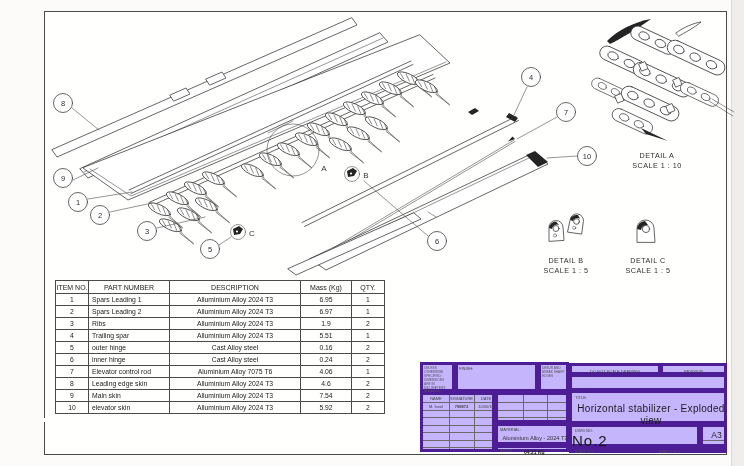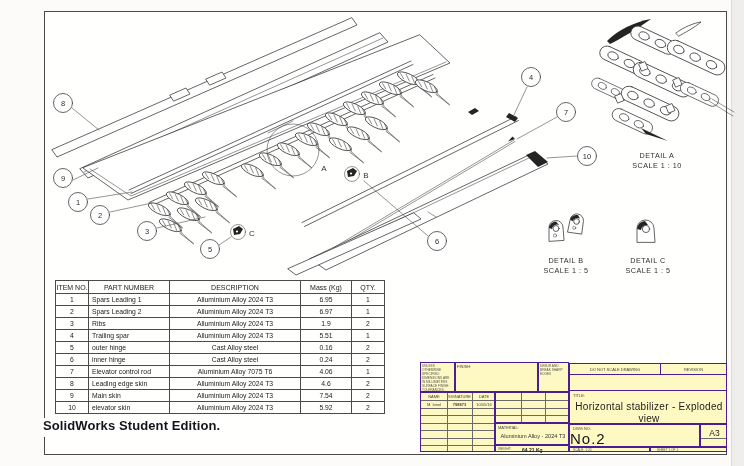--- a/index.html
+++ b/index.html
@@ -22,21 +22,21 @@
   .dttl{font-size:7.2px;letter-spacing:.5px;text-anchor:middle;fill:#2e2e2e;}
   
   #bom{left:55px;top:280px;width:324px;border-collapse:collapse;table-layout:fixed;
        background:#fffffe;}
   #bom th,#bom td{border:1px solid #4a4a4a;font-size:6.8px;color:#222;text-align:center;
        padding:0;height:11px;overflow:hidden;white-space:nowrap;font-weight:normal;}
   #bom th{height:12px;font-size:7px;}
   #bom td.al{text-align:left;padding-left:3px;}
   
   #tblock{left:420px;top:360px;width:307px;height:92px;color:#3c3c3c;}
-  #tblock .cell{position:absolute;border:1px solid #4c1d95;box-sizing:border-box;background:#fef9c3;}
+  #tblock .cell{position:absolute;border:3px solid #4c1d95;box-sizing:border-box;background:#c4b5fd;}
   .t3{font-size:3.2px;line-height:4px;color:#555;}
   .t4{font-size:4px;line-height:5px;color:#444;}
   .t5{font-size:5px;color:#333;}
   .ctr{text-align:center;}
   #title-main{font-size:10px;letter-spacing:.3px;color:#1b1b1b;text-align:center;line-height:11.5px;}
   #dwgno{font-size:15px;letter-spacing:1px;color:#151515;text-align:left;}
   #a3{font-size:8.5px;text-align:center;color:#222;}
   .hline{position:absolute;left:0;right:0;height:0;border-top:.8px solid #6a6a6a;}
   .vline{position:absolute;top:0;bottom:0;width:0;border-left:.8px solid #6a6a6a;}
   
@@ -391,14 +391,13 @@
 
   <div class="cell t3" style="left:149px;top:87px;width:81px;height:5px;padding-left:3px">
     <span>SCALE: 1:20</span>
   </div>
   <div class="cell t3" style="left:230px;top:87px;width:77px;height:5px;padding-left:6px">
     <span>SHEET 1 OF 1</span>
   </div>
 </div>
 
 <div id="wmark" class="abs">
-  <div>SolidWorks Student Edition.</div>
 </div>
 
 </body></html>

